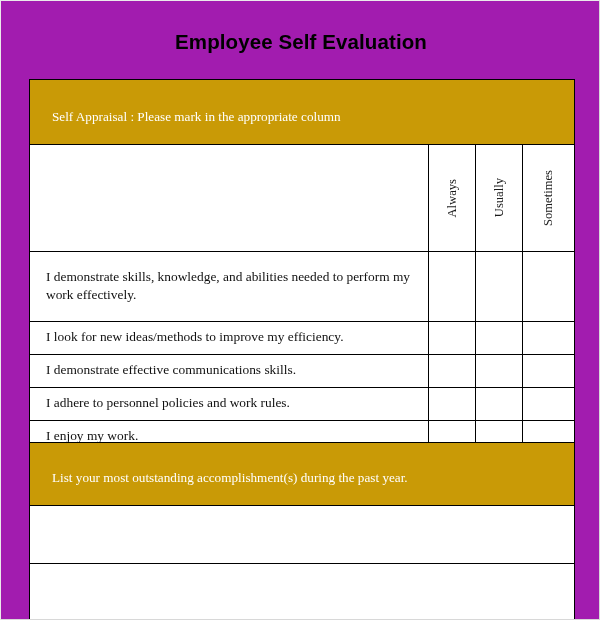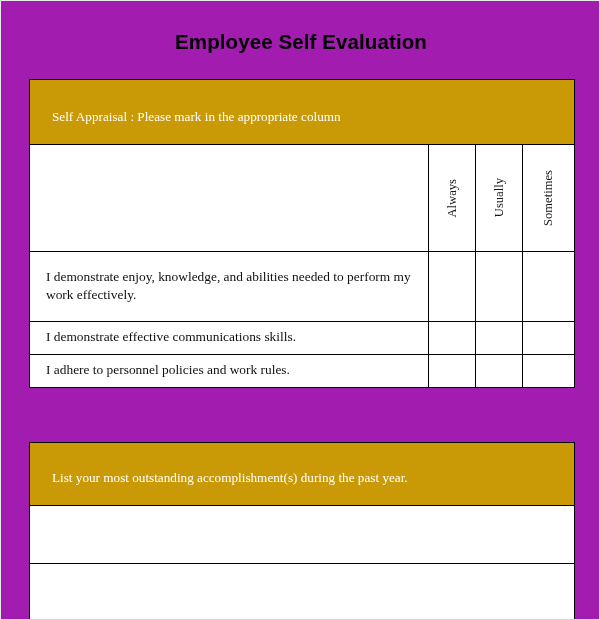--- a/index.html
+++ b/index.html
@@ -146,33 +146,45 @@
           </div>
         </td>
         <td class="rot-header-cell">
           <div class="rot-wrap">
             <span class="rot-label">Sometimes</span>
           </div>
         </td>
       </tr>
 
       <tr class="row-two-line">
-        <td class="stmt-cell">I demonstrate enjoy, knowledge, and abilities needed to perform my work effectively.</td>
+        <td class="stmt-cell">I demonstrate skills, knowledge, and abilities needed to perform my work effectively.</td>
+        <td class="mark-cell"></td>
+        <td class="mark-cell"></td>
+        <td class="mark-cell"></td>
+      </tr>
+      <tr class="row-one-line">
+        <td class="stmt-cell">I look for new ideas/methods to improve my efficiency.</td>
         <td class="mark-cell"></td>
         <td class="mark-cell"></td>
         <td class="mark-cell"></td>
       </tr>
       <tr class="row-one-line">
         <td class="stmt-cell">I demonstrate effective communications skills.</td>
         <td class="mark-cell"></td>
         <td class="mark-cell"></td>
         <td class="mark-cell"></td>
       </tr>
       <tr class="row-one-line">
         <td class="stmt-cell">I adhere to personnel policies and work rules.</td>
+        <td class="mark-cell"></td>
+        <td class="mark-cell"></td>
+        <td class="mark-cell"></td>
+      </tr>
+      <tr class="row-one-line">
+        <td class="stmt-cell">I enjoy my work.</td>
         <td class="mark-cell"></td>
         <td class="mark-cell"></td>
         <td class="mark-cell"></td>
       </tr>
     </tbody>
   </table>
 
   <table class="form-table" id="accomplishments-table">
     <colgroup>
         <col style="width:545px">

